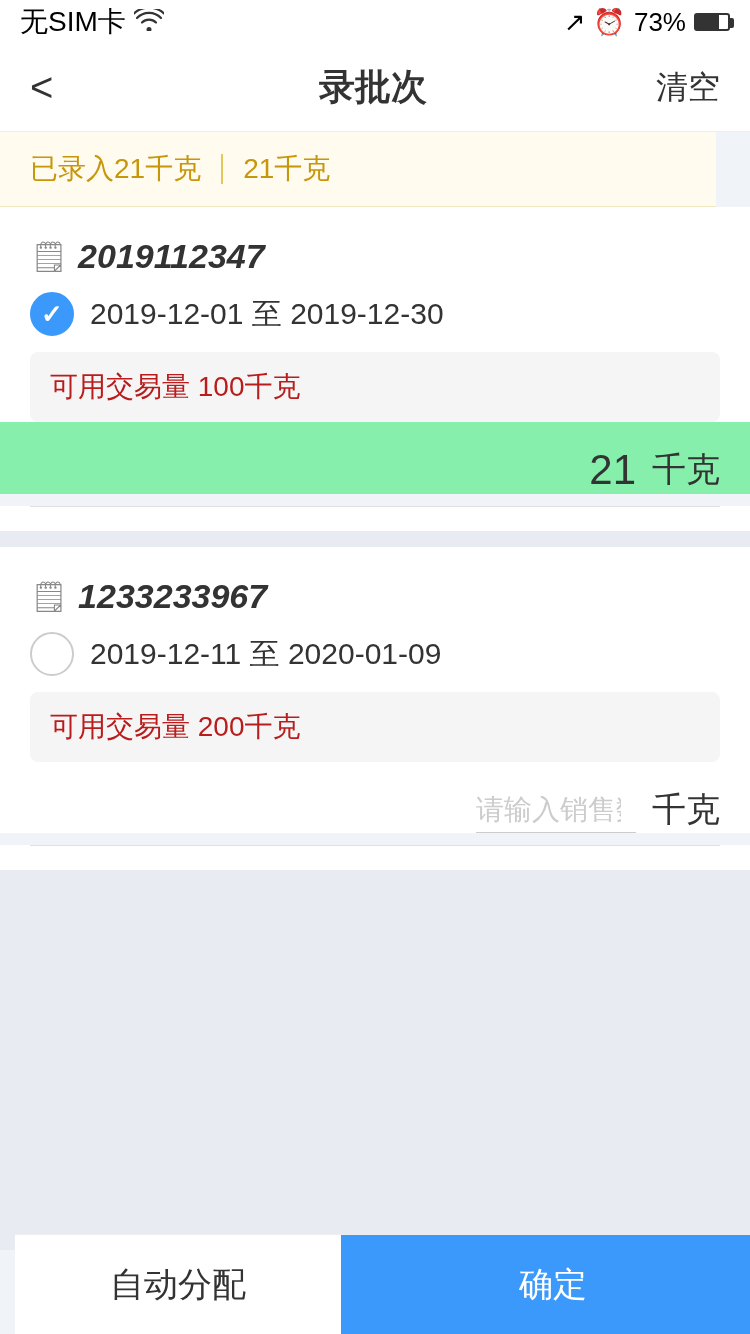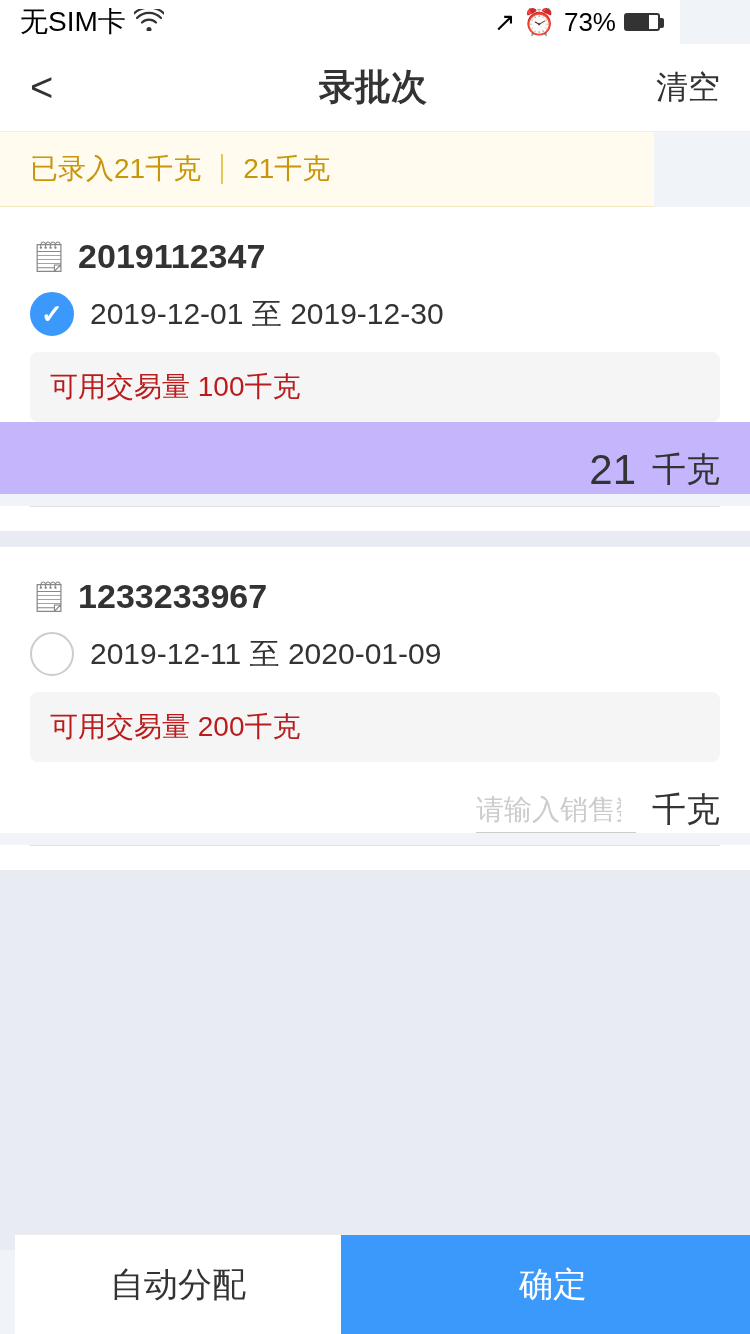--- a/index.html
+++ b/index.html
@@ -7,21 +7,21 @@
     body {
       width: 750px;
       min-height: 1334px;
       font-family: -apple-system, "PingFang SC", "Helvetica Neue", Arial, sans-serif;
       background: #f0f4f8;
       overflow-x: hidden;
     }
 
     
     .status-bar {
-      width: 680px;
+      width: 750px;
       height: 44px;
       background: #fff;
       display: flex;
       align-items: center;
       justify-content: space-between;
       padding: 0 20px;
       font-size: 26px;
     }
     .status-left {
       display: flex;
@@ -65,21 +65,21 @@
       color: #333;
     }
     .nav-clear {
       font-size: 32px;
       color: #333;
       cursor: pointer;
     }
 
     
     .info-banner {
-      width: 654px;
+      width: 716px;
       background: #fffbef;
       padding: 18px 30px;
       display: flex;
       align-items: center;
       gap: 20px;
       border-bottom: 1px solid #f0e8c0;
     }
     .info-item {
       font-size: 28px;
       color: #c8960a;
@@ -104,20 +104,21 @@
       margin-bottom: 16px;
     }
     .card-id-icon {
       color: #888;
       font-size: 30px;
     }
     .card-id {
       font-size: 34px;
       font-weight: 600;
       color: #333;
+      font-style: italic;
     }
     .card-date-row {
       display: flex;
       align-items: center;
       gap: 16px;
       margin-bottom: 16px;
     }
     .radio-circle {
       width: 44px;
       height: 44px;
@@ -151,21 +152,21 @@
       font-size: 28px;
       color: #b91c1c;
     }
 
     
     .input-row {
       display: flex;
       align-items: center;
       justify-content: flex-end;
       padding: 24px 30px 0 30px;
-      background: #c4b5fd;
+      background: #86efac;
       gap: 16px;
     }
     .qty-input {
       border: none;
       border-bottom: 1px solid #ccc;
       font-size: 36px;
       color: #333;
       text-align: right;
       width: 160px;
       outline: none;

